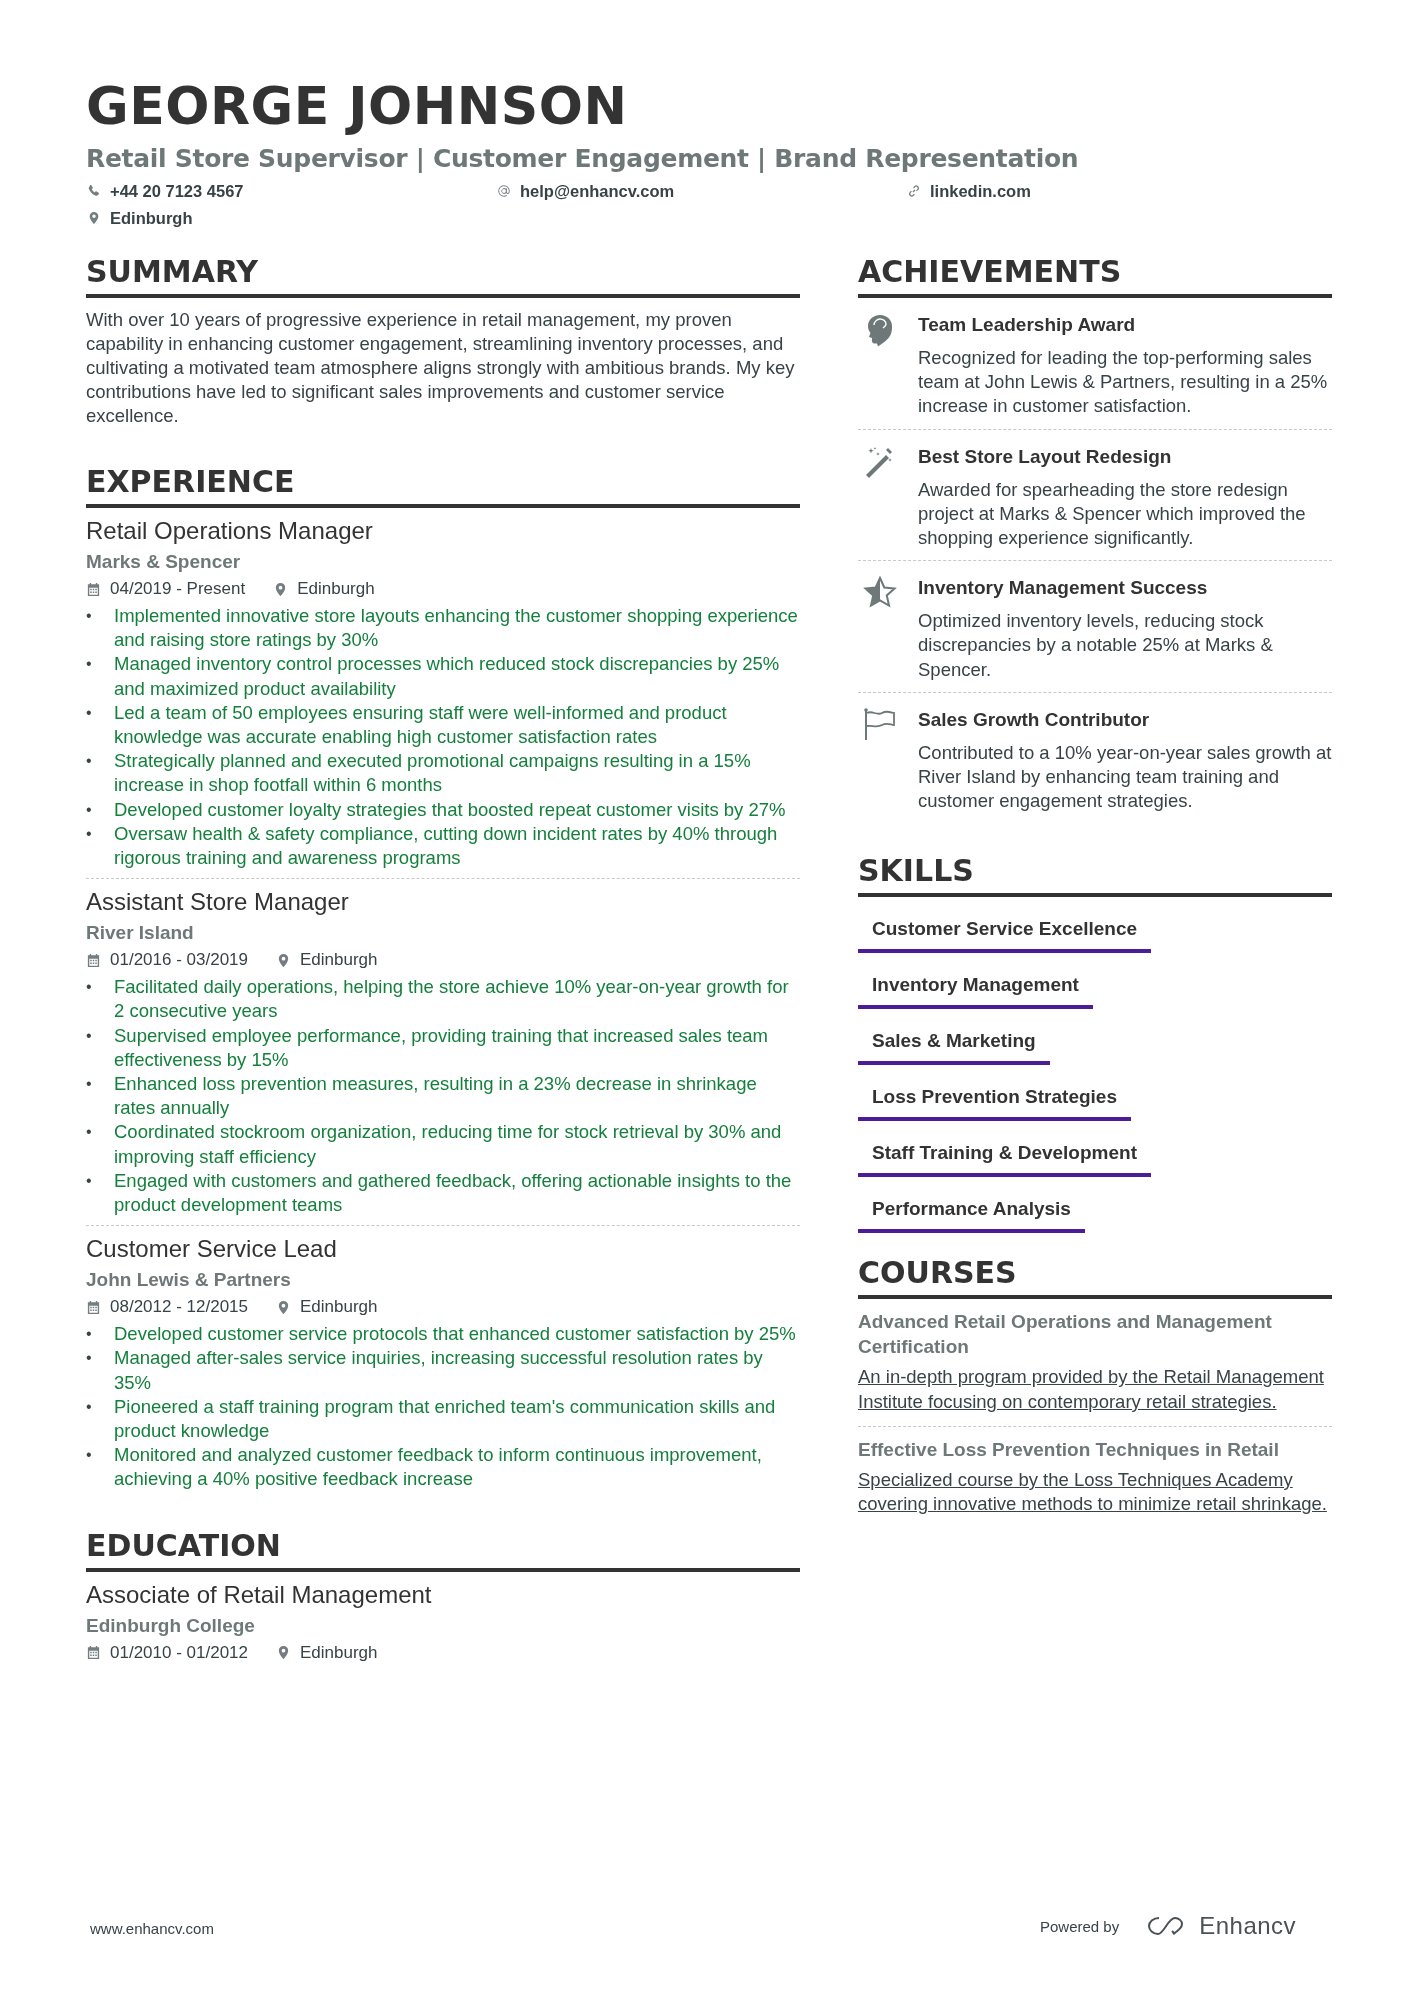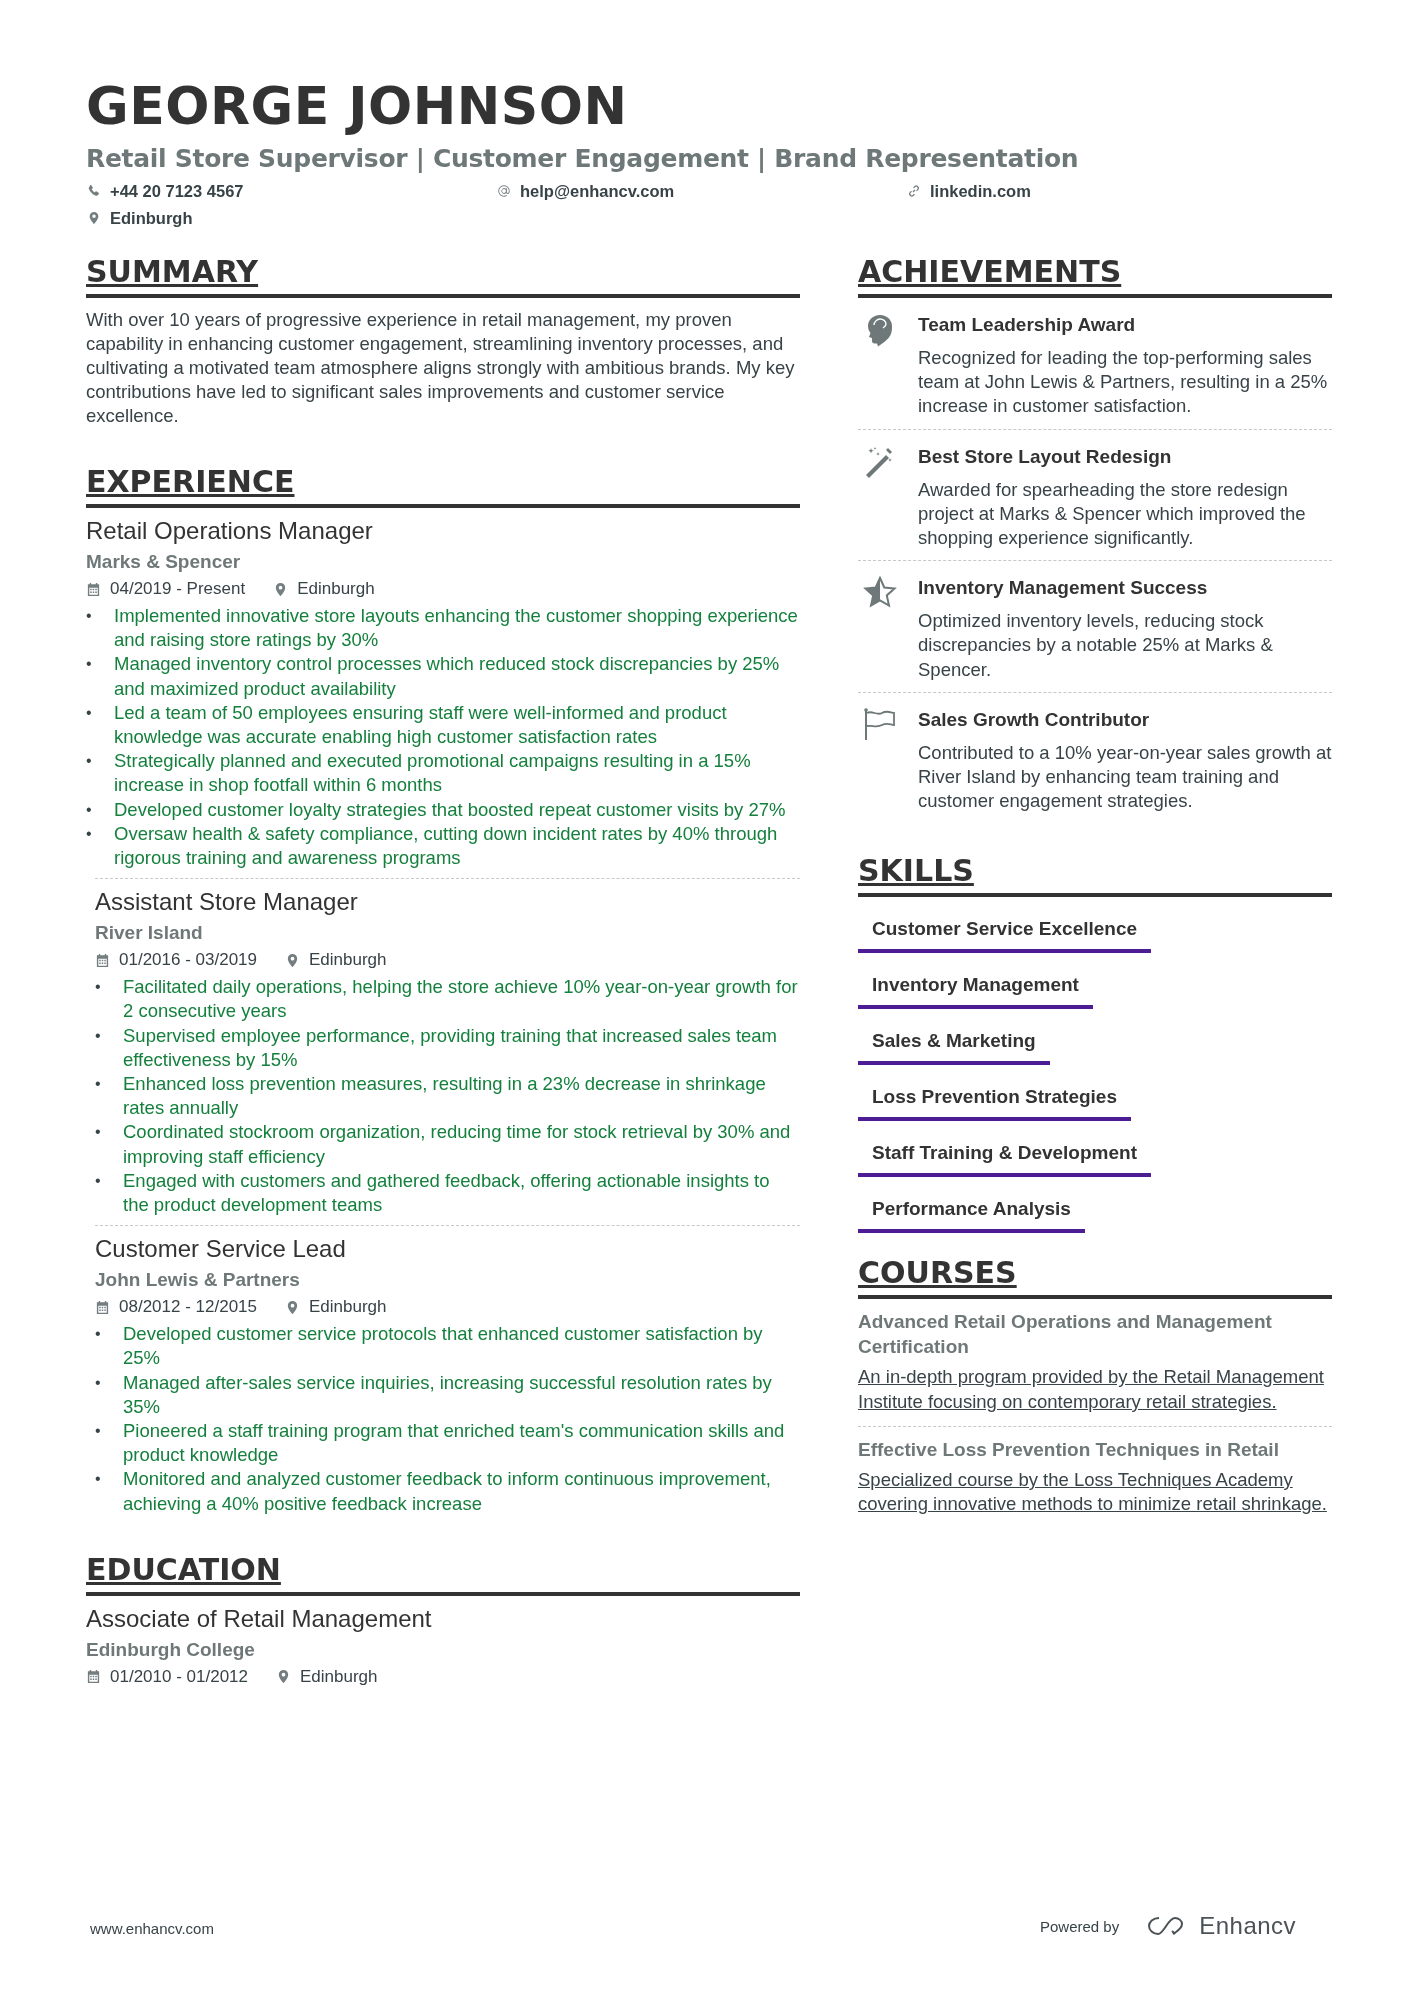--- a/index.html
+++ b/index.html
@@ -50,30 +50,29 @@
     .right { position: absolute; left: 772px; top: 0; width: 474px; }
 
     .section-title {
       font-family: "DejaVu Sans", sans-serif;
       font-weight: bold;
       font-size: 30px;
       color: #333333;
       line-height: 40px;
       padding-bottom: 2px;
       border-bottom: 4px solid #333333;
-      text-decoration: underline;
     }
 
     .summary-text {
       font-size: 18.5px; line-height: 24px; color: #384347;
       margin-top: 10px;
     }
 
     .job { padding: 6px 0 8px 0; }
-    .job + .job { border-top: 1px dashed #c8c8c8; margin-left: 9px; }
+    .job + .job { border-top: 1px dashed #c8c8c8; }
     .job-title {
       font-size: 24px; color: #333333; line-height: 34px;
     }
     .company {
       font-size: 19px; font-weight: bold; color: #6f7878; line-height: 28px;
     }
     .meta { display: flex; align-items: center; font-size: 17px; color: #384347; line-height: 26px; }
     .meta .ic { width: 15px; height: 15px; margin-right: 9px; display: inline-flex; }
     .meta .ic svg { width: 15px; height: 15px; fill: #747d80; }
     .meta .loc { margin-left: 28px; display: flex; align-items: center; }

